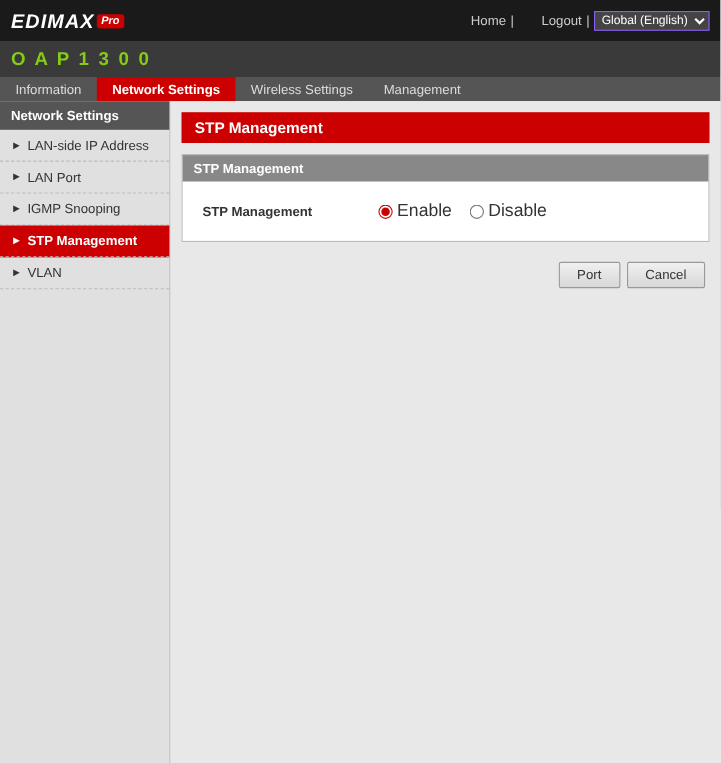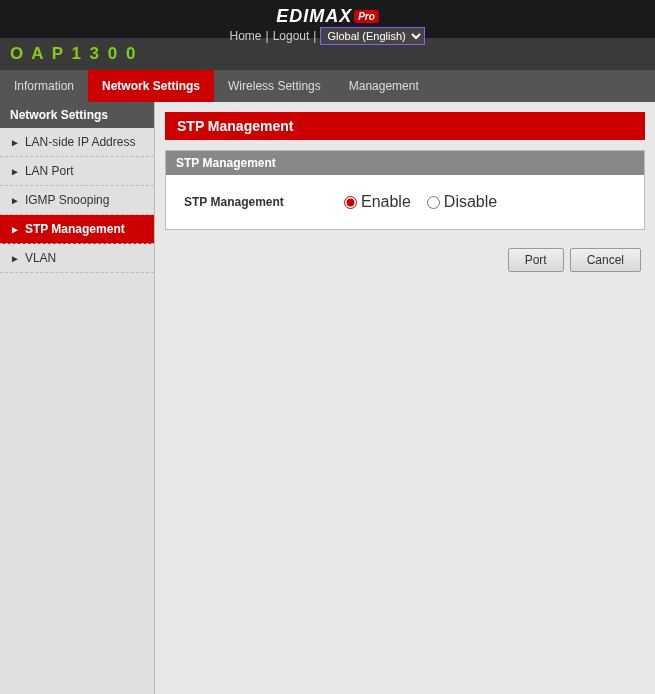--- a/index.html
+++ b/index.html
@@ -12,21 +12,20 @@
     }
 
     
     #header {
       background: #1a1a1a;
       display: flex;
       align-items: center;
       justify-content: space-between;
       padding: 6px 10px;
       height: 38px;
-      flex-direction: column;
     }
     #logo {
       display: flex;
       align-items: center;
     }
     .logo-edimax {
       font-size: 18px;
       font-weight: bold;
       color: white;
       font-style: italic;
@@ -45,20 +44,21 @@
     #header-links {
       display: flex;
       align-items: center;
       gap: 4px;
       color: #ccc;
       font-size: 12px;
     }
     #header-links a {
       color: #ccc;
       text-decoration: none;
+      margin-left: 21px;
     }
     #lang-select {
       background: #444;
       color: white;
       border: 1px solid #8b5cf6;
       font-size: 11px;
       padding: 1px 2px;
     }
 
     
@@ -68,21 +68,21 @@
       font-size: 17px;
       font-weight: bold;
       padding: 6px 10px;
       letter-spacing: 2px;
     }
 
     
     #nav-tabs {
       background: #555;
       display: flex;
-      height: 32px;
+      height: 22px;
     }
     .nav-tab {
       padding: 6px 14px;
       color: #ddd;
       font-size: 12px;
       cursor: pointer;
       display: flex;
       align-items: center;
       white-space: nowrap;
     }

